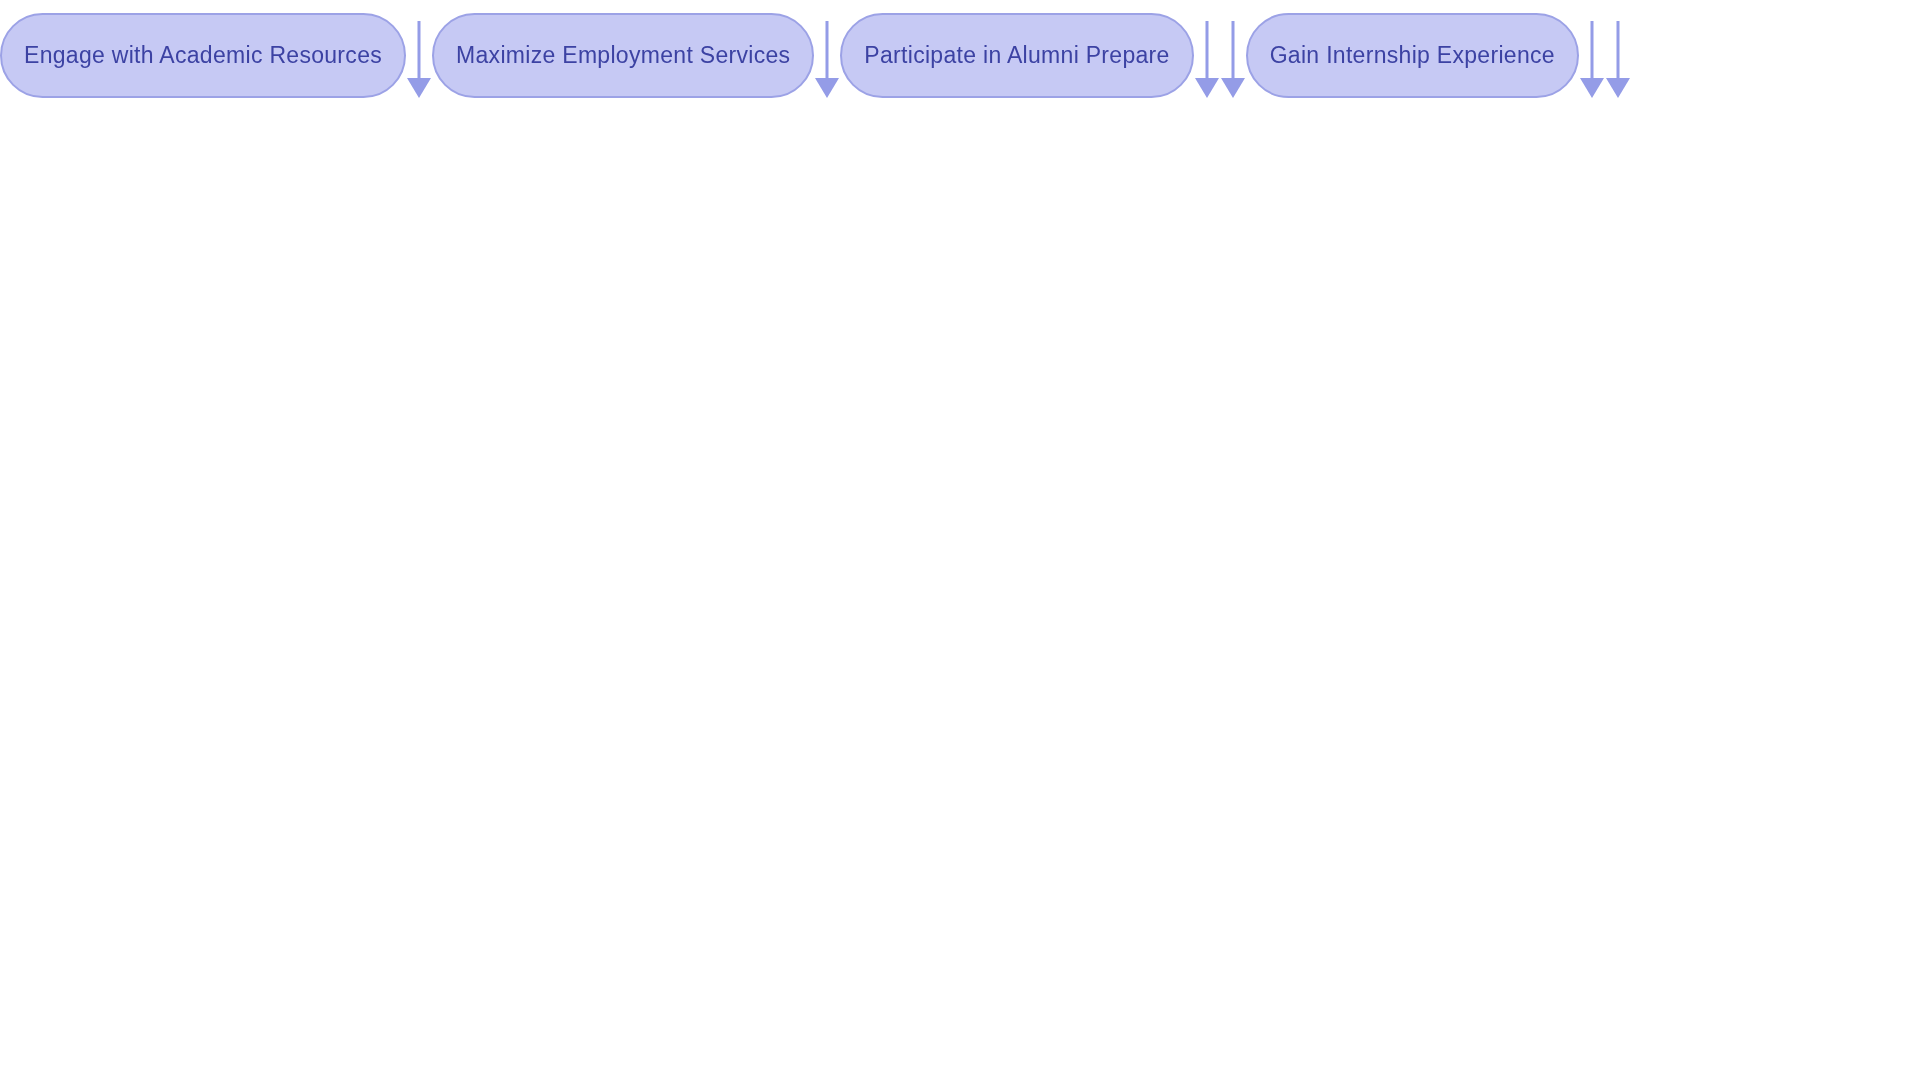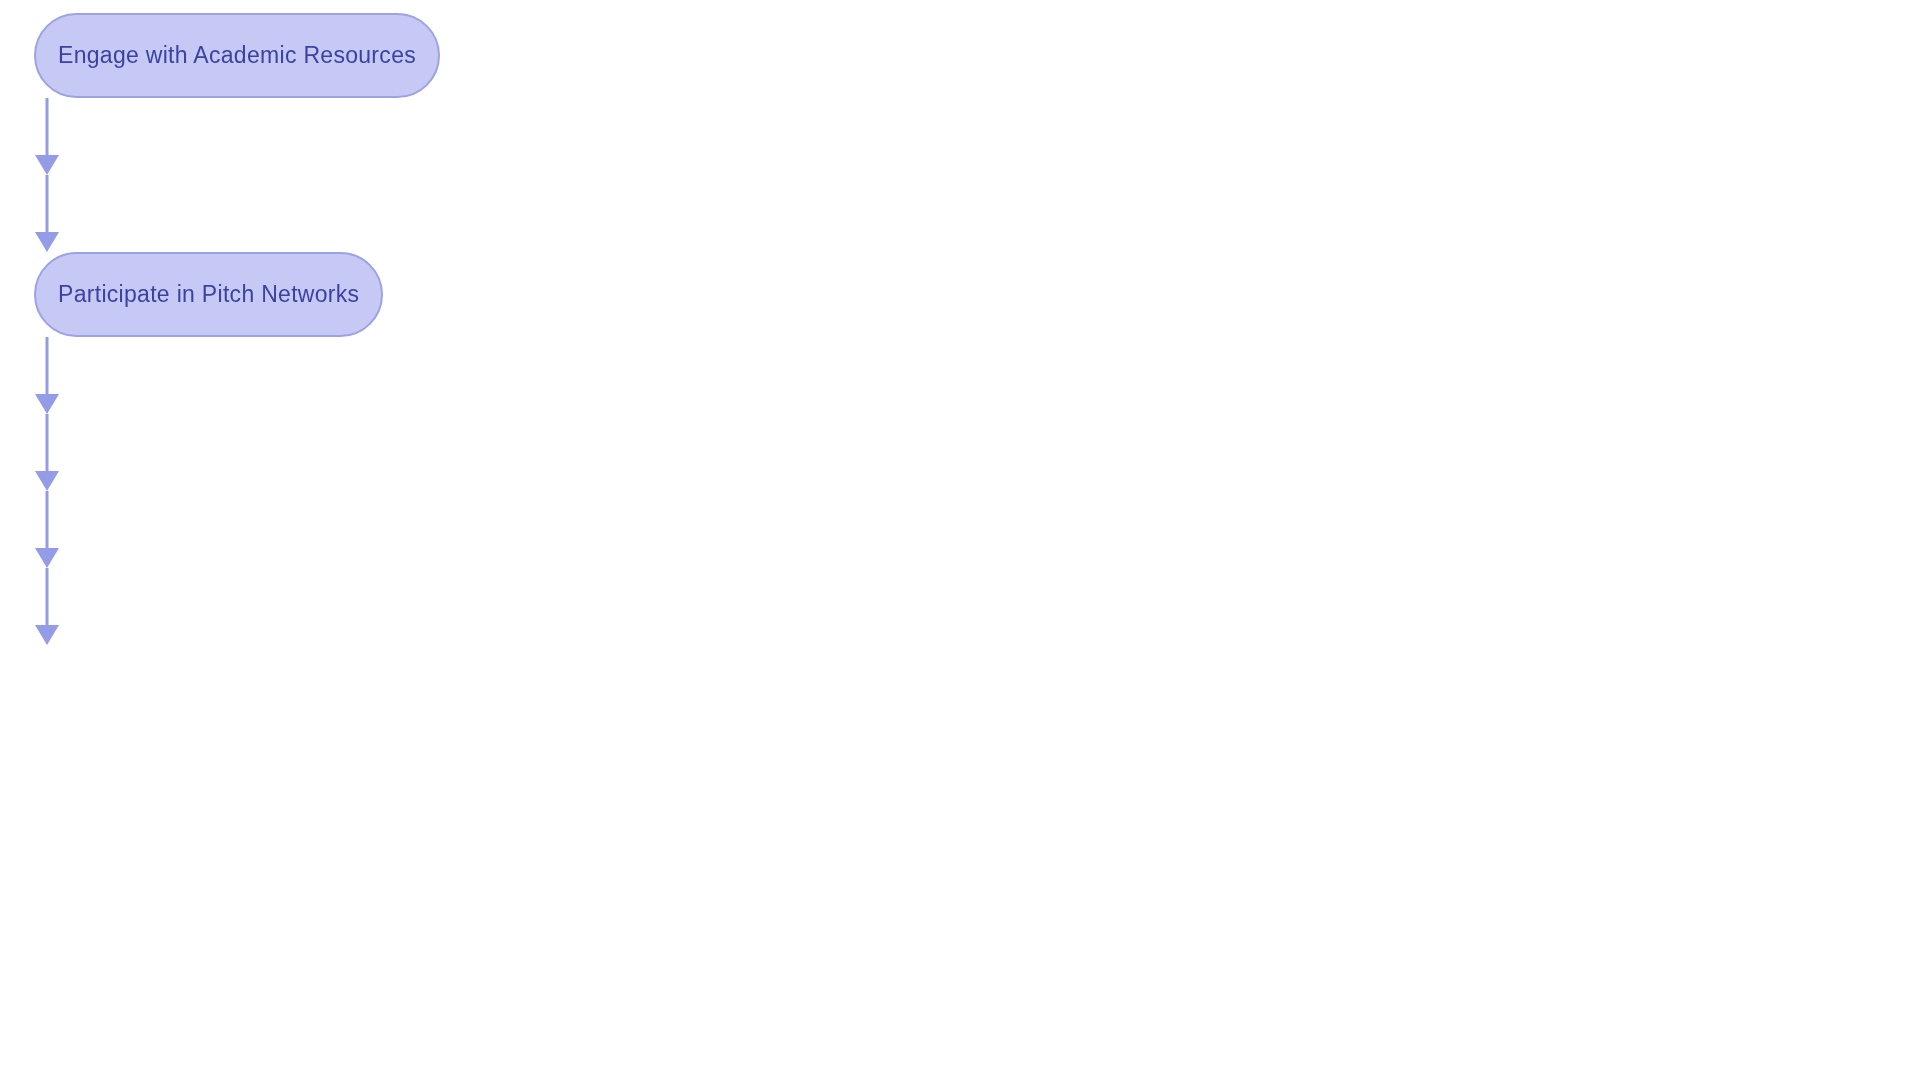--- a/index.html
+++ b/index.html
@@ -22,23 +22,22 @@
     background: var(--background);
     overflow: hidden;
     font-family: "Liberation Sans", sans-serif;
   }
   .flow {
     position: absolute;
     left: 0;
     top: 13px;
     width: 100%;
     display: flex;
-    flex-direction: column;
-    align-items: flex-start;
-    padding-left: 34px;
+    flex-direction: row;
+    align-items: flex-end;
   }
   .node {
     height: 85px;
     min-width: 200px;
     display: flex;
     align-items: center;
     justify-content: center;
     padding: 0 22px;
     background: var(--node-fill);
     border: 2px solid var(--node-border);
@@ -86,41 +85,47 @@
 
     <div class="node">
       <span class="node-label">Engage with Academic Resources</span>
     </div>
 
     <div class="connector">
       <span class="connector-line"></span>
       <span class="connector-head"></span>
     </div>
 
+    <div class="node">
+      <span class="node-label">Maximize Employment Services</span>
+    </div>
 
     <div class="connector">
       <span class="connector-line"></span>
       <span class="connector-head"></span>
     </div>
 
     <div class="node">
-      <span class="node-label">Participate in Pitch Networks</span>
+      <span class="node-label">Participate in Alumni Prepare</span>
     </div>
 
     <div class="connector">
       <span class="connector-line"></span>
       <span class="connector-head"></span>
     </div>
 
 
     <div class="connector">
       <span class="connector-line"></span>
       <span class="connector-head"></span>
     </div>
 
+    <div class="node">
+      <span class="node-label">Gain Internship Experience</span>
+    </div>
 
     <div class="connector">
       <span class="connector-line"></span>
       <span class="connector-head"></span>
     </div>
 
 
     <div class="connector">
       <span class="connector-line"></span>
       <span class="connector-head"></span>

